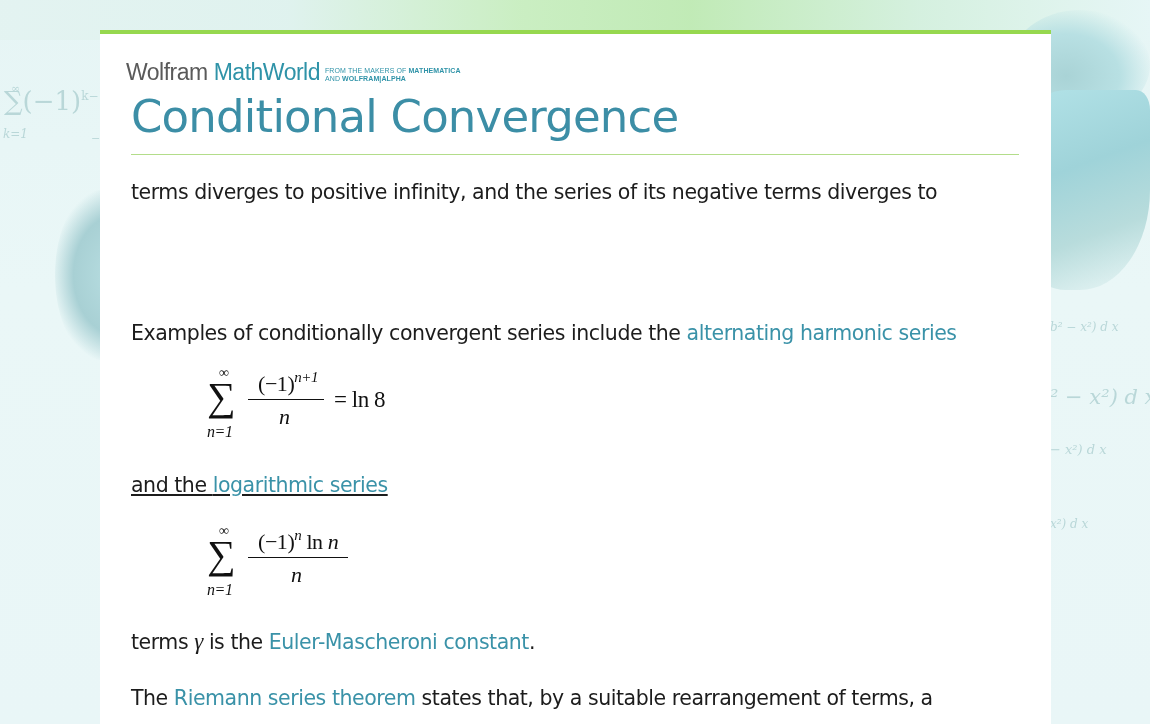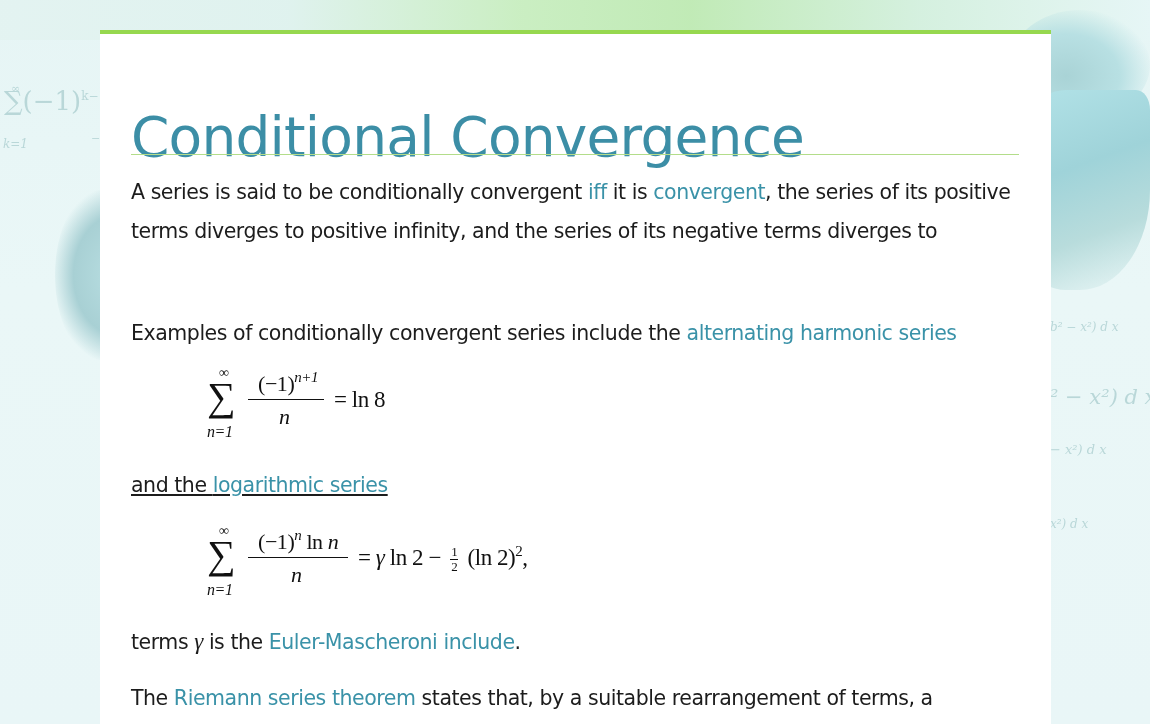--- a/index.html
+++ b/index.html
@@ -33,22 +33,22 @@
       font-size: 23px; color: #5a5a5a; letter-spacing: -0.5px; font-family: "Liberation Sans", sans-serif;
     }
     .brand-mathworld {
       font-size: 23px; color: #2f93a8; letter-spacing: -0.5px; margin-left: 6px; font-family: "Liberation Sans", sans-serif;
     }
     .brand-tag {
       font-size: 7px; color: #2f93a8; line-height: 8px; margin-left: 5px; margin-bottom: 3px; letter-spacing: 0.1px;
     }
     .brand-tag b { font-weight: bold; }
     .page-title {
-      position: absolute; left: 31px; top: 71px;
-      font-size: 55px; color: #3c8ea6; font-family: "DejaVu Sans", sans-serif;
+      position: absolute; left: 31px; top: 56px;
+      font-size: 45px; color: #3c8ea6; font-family: "DejaVu Sans", sans-serif;
       letter-spacing: -0.8px; font-weight: normal;
     }
     .title-rule {
       position: absolute; left: 31px; top: 120px; width: 888px; height: 1px; background: #b3dd8a;
     }
     .content {
       position: absolute; left: 31px; top: 0; width: 900px;
       font-family: "DejaVu Sans", sans-serif; font-size: 20.5px; color: #1c1c1c;
       letter-spacing: -0.45px;
     }
@@ -76,40 +76,45 @@
 <div class="bg-top"></div>
 
 <div class="bg-shape" style="left:55px; top:190px; width:90px; height:170px; background: radial-gradient(ellipse at 70% 50%, #b9dfe2 0%, #a8d0d4 50%, rgba(200,230,232,0) 75%);"></div>
 <div class="bg-shape" style="left:1010px; top:10px; width:140px; height:110px; background: radial-gradient(ellipse at 40% 60%, #a9d3d6 0%, #b8e0e3 45%, rgba(220,240,242,0) 75%);"></div>
 <div class="bg-shape" style="left:1010px; top:90px; width:140px; height:200px; border-radius: 40% 10% 50% 40%; background: linear-gradient(160deg, #b3e3e8 0%, #9fd3d9 40%, #b8dcdc 70%, rgba(220,240,242,0) 100%);"></div>
 
 <div class="bg-formula" style="left:4px; top:86px; font-size:26px; font-style:normal;">
   <span>∑(−1)</span><sup style="font-size:12px;">k−1</sup>
 </div>
 <div class="bg-formula" style="left:11px; top:82px; font-size:11px; font-style:normal;">∞</div>
-<div class="bg-formula" style="left:3px; top:137px; font-size:12px;">k=1</div>
+<div class="bg-formula" style="left:3px; top:127px; font-size:12px;">k=1</div>
 <div class="bg-formula" style="left:73px; top:132px; font-size:11px; font-style:normal;margin-left:18px;">−ln</div>
 
 <div class="bg-formula" style="left:1050px; top:320px; font-size:12px;">b² − x²)  d x</div>
 <div class="bg-formula" style="left:1050px; top:385px; font-size:21px;">² − x²)  d x</div>
 <div class="bg-formula" style="left:1050px; top:442px; font-size:13px;">− x²)  d x</div>
 <div class="bg-formula" style="left:1050px; top:517px; font-size:12px;">x²)  d x</div>
 
 <div class="card">
 
+  <div class="brand">
+    <span class="brand-wolfram">Wolfram</span>
+    <span class="brand-mathworld">MathWorld</span>
+    <span class="brand-tag">
+      <span>FROM THE MAKERS OF </span><b>MATHEMATICA</b><br>
+      <span>AND </span><b>WOLFRAM|ALPHA</b>
+    </span>
+  </div>
 
   <h1 class="page-title">Conditional Convergence</h1>
   <div class="title-rule"></div>
 
   <div class="content">
 
     <div class="para" style="top:139px;">
-      <div>
-        <span>A series is said to be conditionally convergent </span><a class="link" href="#">iff</a><span> it is </span><a class="link" href="#">convergent</a><span>, the series of its positive</span>
-      </div>
       <div>terms diverges to positive infinity, and the series of its negative terms diverges to</div>
     </div>
 
     <div class="para" style="top:280px;">
       <span>Examples of conditionally convergent series include the </span><a class="link" href="#">alternating harmonic series</a>
     </div>
 
     <div class="math" style="left:70px; top:325px; width:300px; height:80px;">
       <span class="sup-inf" style="left:18px; top:6px;">∞</span>
       <span class="sigma" style="left:6px; top:18px;">∑</span>
@@ -124,27 +129,24 @@
       <span>and the </span><a class="link" href="#">logarithmic series</a>
     </div>
 
     <div class="math" style="left:70px; top:483px; width:420px; height:80px;">
       <span class="sup-inf" style="left:18px; top:6px;">∞</span>
       <span class="sigma" style="left:6px; top:18px;">∑</span>
       <span class="sub-n" style="left:6px; top:64px;">n=1</span>
       <span class="frac-num" style="left:48px; top:10px;"><span>(−1)</span><sup class="s it">n</sup><span> ln </span><span class="it">n</span></span>
       <span class="frac-bar" style="left:47px; top:40px; width:100px;"></span>
       <span class="frac-den" style="left:90px; top:45px;">n</span>
-      <span class="rhs" style="left:157px; top:26px;">
-        <span>= </span><span class="it">γ</span><span> ln 2 − </span><span class="half"><span>1</span><span class="bar"></span><span>2</span></span><span> (ln 2)</span><sup class="s">2</sup><span>,</span>
-      </span>
     </div>
 
     <div class="para" style="top:589px;">
-      <span>terms </span><span class="it" style="font-family:'Liberation Serif', serif; font-size:23px;">γ</span><span> is the </span><a class="link" href="#">Euler-Mascheroni include</a><span>.</span>
+      <span>terms </span><span class="it" style="font-family:'Liberation Serif', serif; font-size:23px;">γ</span><span> is the </span><a class="link" href="#">Euler-Mascheroni constant</a><span>.</span>
     </div>
 
     <div class="para" style="top:645px;">
       <span>The </span><a class="link" href="#">Riemann series theorem</a><span> states that, by a suitable rearrangement of terms, a</span>
     </div>
 
   </div>
 </div>
 
 </body></html>

